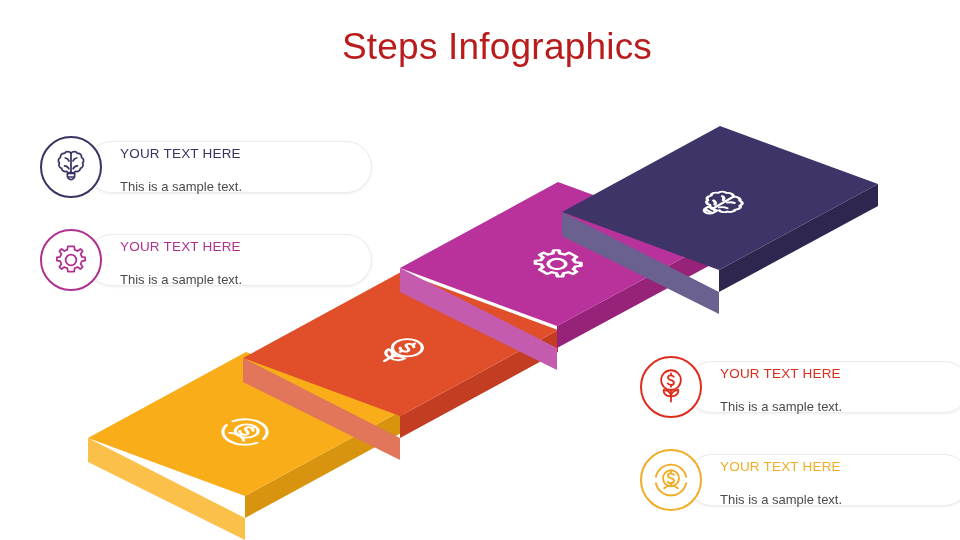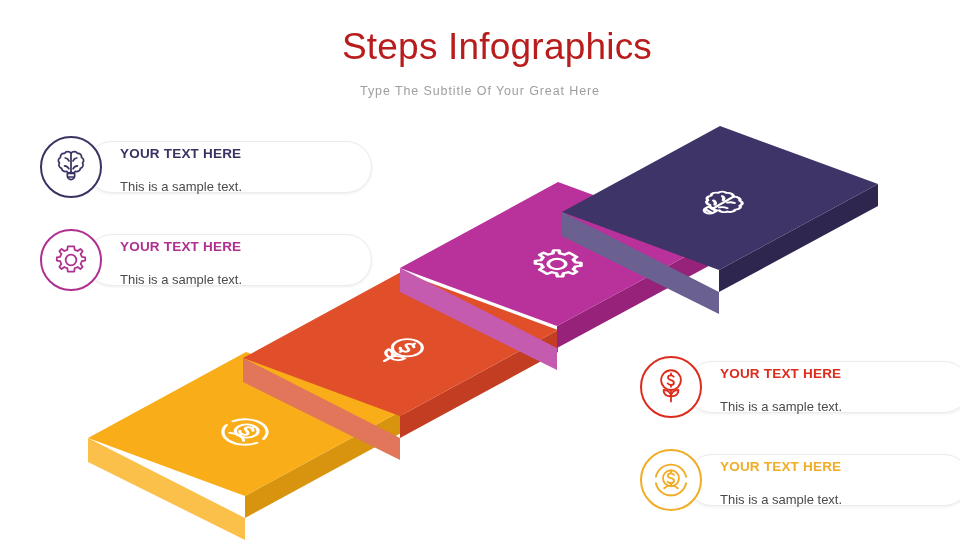--- a/index.html
+++ b/index.html
@@ -91,21 +91,21 @@
   .card-icon svg { display: block; }
 
   .card-text {
     position: absolute;
     left: 80px;
     top: 8px;
     width: 240px;
   }
   .card-title {
     font-size: 13.5px;
-    font-weight: bold;
+    font-weight: normal;
     letter-spacing: 0.2px;
     line-height: 20px;
     white-space: nowrap;
   }
   .card-desc {
     font-size: 13px;
     font-weight: 400;
     color: #4a4a4a;
     line-height: 22px;
     white-space: nowrap;
@@ -116,21 +116,20 @@
   #card-2 { left: 40px;  top: 229px; }
   #card-3 { left: 640px; top: 356px; }
   #card-4 { left: 640px; top: 449px; }
 </style>
 </head>
 <body>
 
 <div id="slide">
 
   <div class="title" style="color: #b91c1c; padding-left: 17px;">Steps Infographics</div>
-  <div class="subtitle" style="color: rgb(158, 158, 158);">Type The Subtitle Of Your Great Here</div>
 
   <svg id="stairs" width="960" height="540" viewBox="0 0 960 540">
 
     <g>
       <polygon points="88,438 245,518 245,540 88,462" fill="#fbc049"></polygon>
       <polygon points="245,518 403,432 403,410 245,496" fill="#d8940e"></polygon>
       <polygon points="88,438 246,352 403,410 245,496" fill="#f9ad18"></polygon>
       <g transform="translate(245,432) matrix(0.866,0.5,-0.866,0.5,0,0) translate(-21,-21)">
         <g fill="none" stroke="#ffffff" stroke-width="2.6" stroke-linecap="round" stroke-linejoin="round">
           <path d="M21,3 A18,18 0 0,1 38.6,17.2"></path>

